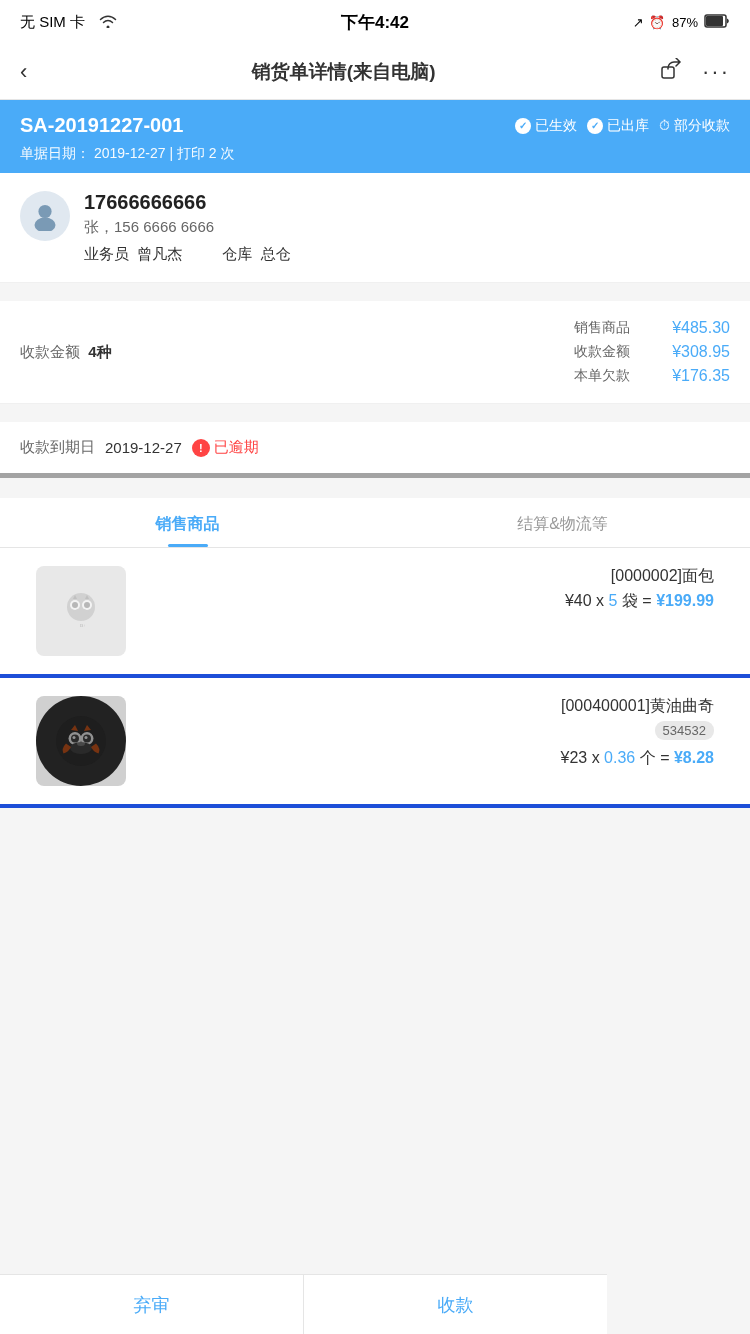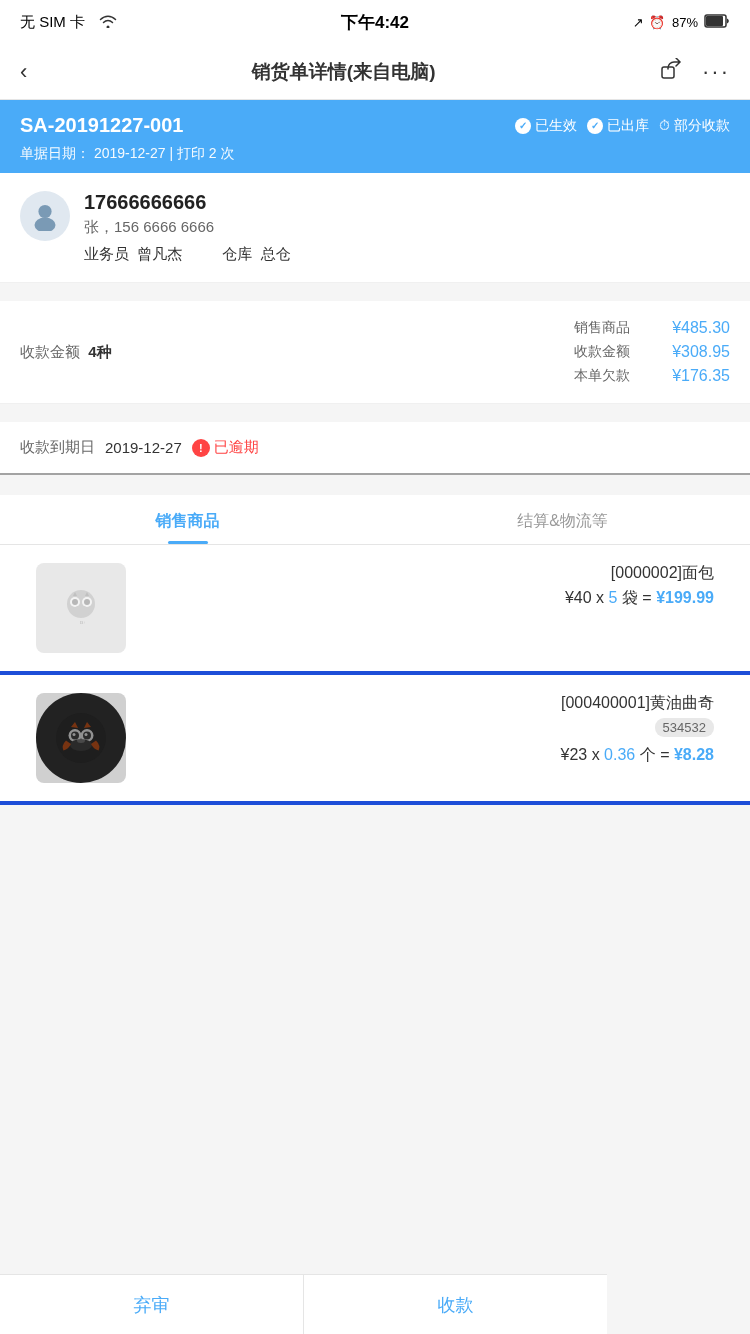--- a/index.html
+++ b/index.html
@@ -169,21 +169,21 @@
     .summary-value { font-size: 16px; color: #4AABF8; font-weight: 500; min-width: 80px; text-align: right; }
 
     
     .due-date-section {
       background: #fff;
       padding: 16px 20px;
       display: flex;
       align-items: center;
       gap: 10px;
       margin-top: 8px;
-      border-bottom: 2px solid #a3a3a3;
+      border-bottom: 5px solid #a3a3a3;
     }
     .due-date-label { font-size: 15px; color: #666; }
     .due-date-value { font-size: 15px; color: #333; }
     .overdue-badge {
       display: flex;
       align-items: center;
       gap: 4px;
       background: transparent;
     }
     .overdue-dot {

